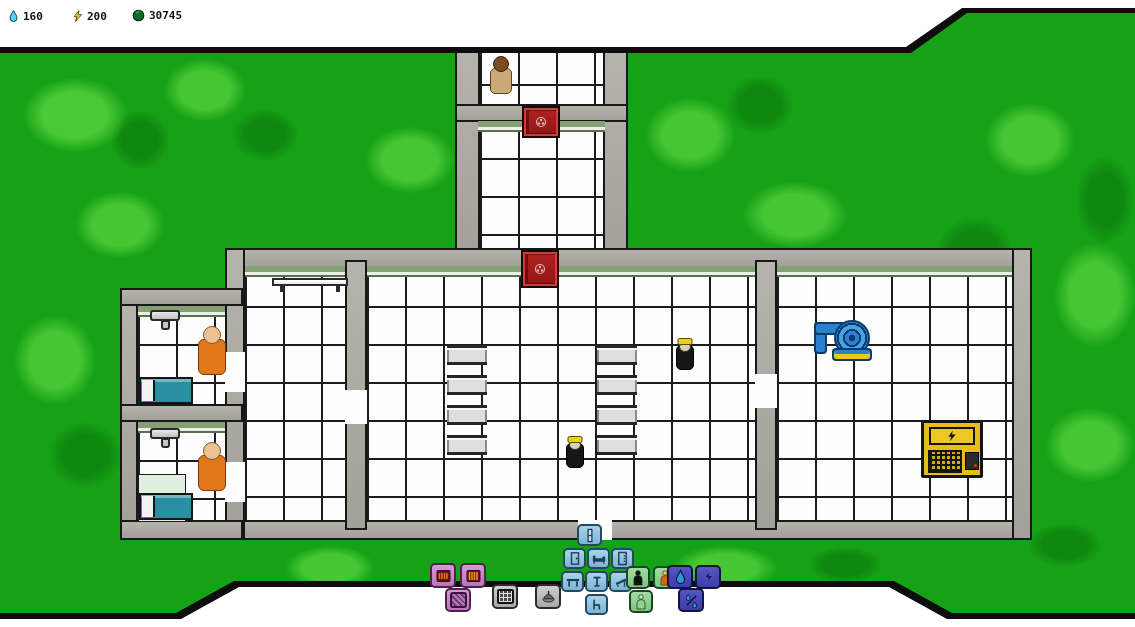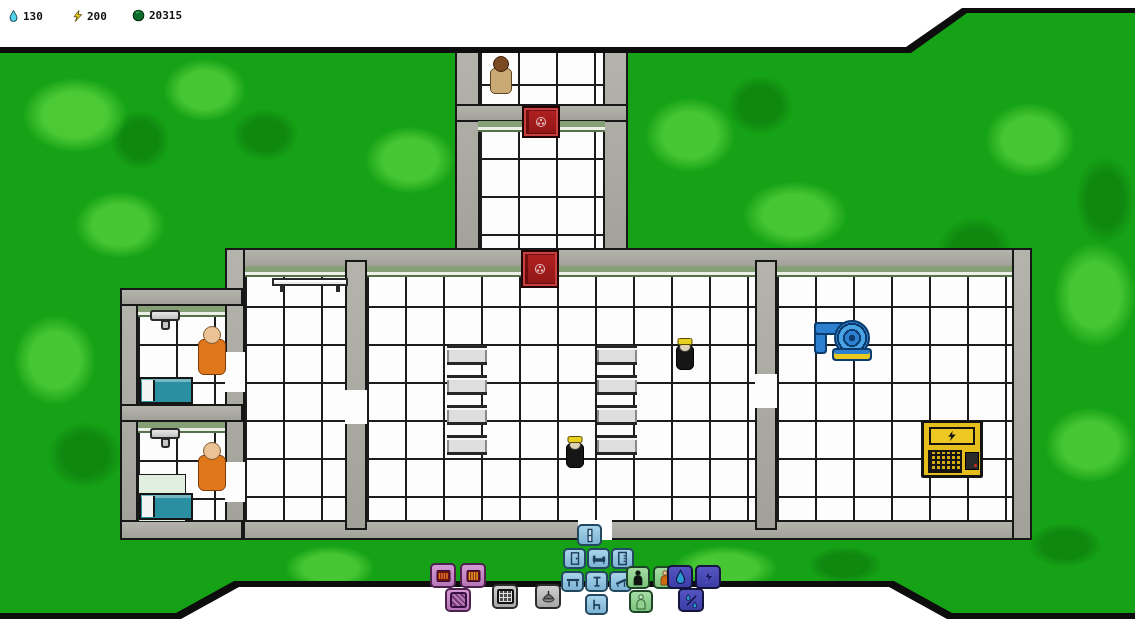--- a/index.html
+++ b/index.html
@@ -260,34 +260,34 @@
   <div class="banner bt-black"></div>
   <div class="banner bt-white"></div>
   <div class="banner bb-black"></div>
   <div class="banner bb-white"></div>
 
   <div class="hud">
     <div class="res" style="left:8px;">
       <svg width="11" height="14" viewBox="0 0 16 18">
         <path d="M8 1 C5.5 6 3 8.5 3 12 a5 5 0 0 0 10 0 C13 8.5 10.5 6 8 1 Z" fill="#54d4ec" stroke="#0a3a4a" stroke-width="1.4"></path>
       </svg>
-      <b>130</b>
+      <b>160</b>
     </div>
     <div class="res" style="left:72px;">
       <svg width="11" height="14" viewBox="0 0 16 18">
         <polygon points="10,1 3,10 7.5,10 5,17 14,7 9,7" fill="#ecd41c" stroke="#4a3c00" stroke-width="1.2"></polygon>
       </svg>
       <b>200</b>
     </div>
     <div class="res" style="left:132px;">
       <svg width="13" height="13" viewBox="0 0 16 16">
         <circle cx="8" cy="8" r="6.5" fill="#0b6b2b" stroke="#03300f" stroke-width="1.4"></circle>
         <path d="M5 5 a5 5 0 0 1 4 -1" stroke="#3fae5f" stroke-width="1.6" fill="none"></path>
       </svg>
-      <b>20315</b>
+      <b>30745</b>
     </div>
   </div>
 
   <div>
 
     <div class="btn pink" style="left:430px;top:563px;width:26px;height:25px;">
       <svg width="17" height="16" viewBox="0 0 16 16">
         <rect x="1.5" y="2.5" width="13" height="11" rx="1" fill="#6e1111" stroke="#30083a"></rect>
         <g stroke="#e87820" stroke-width="1.5">
             <line x1="4" y1="5" x2="4" y2="11"></line>

